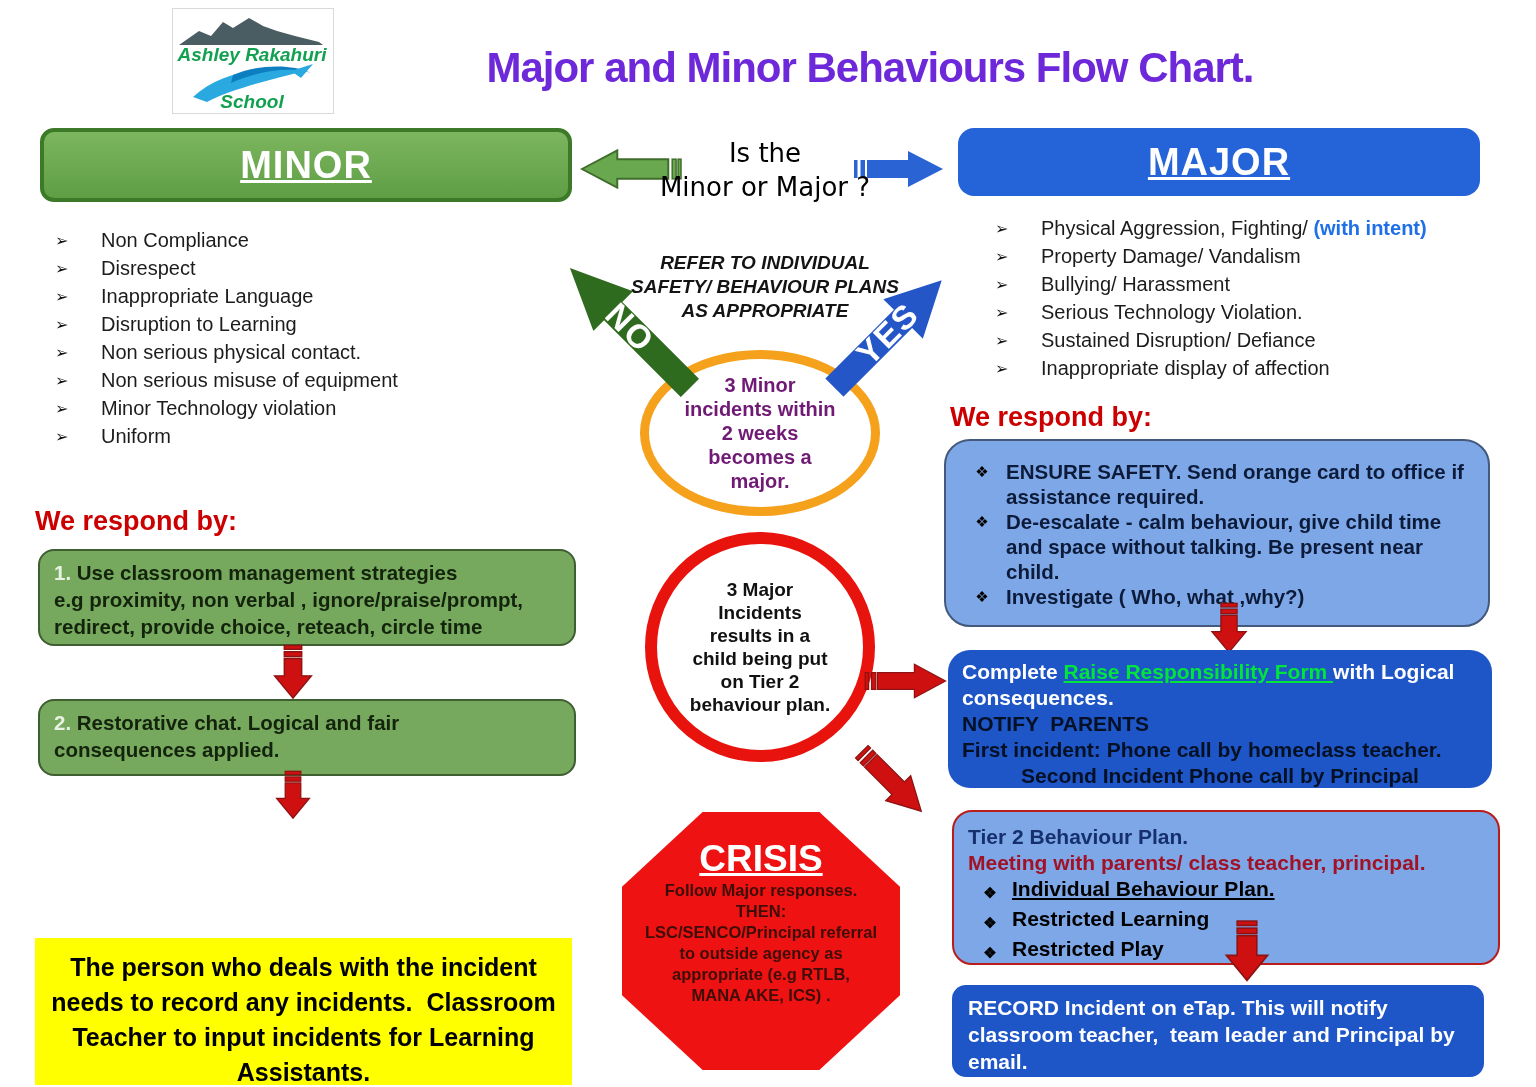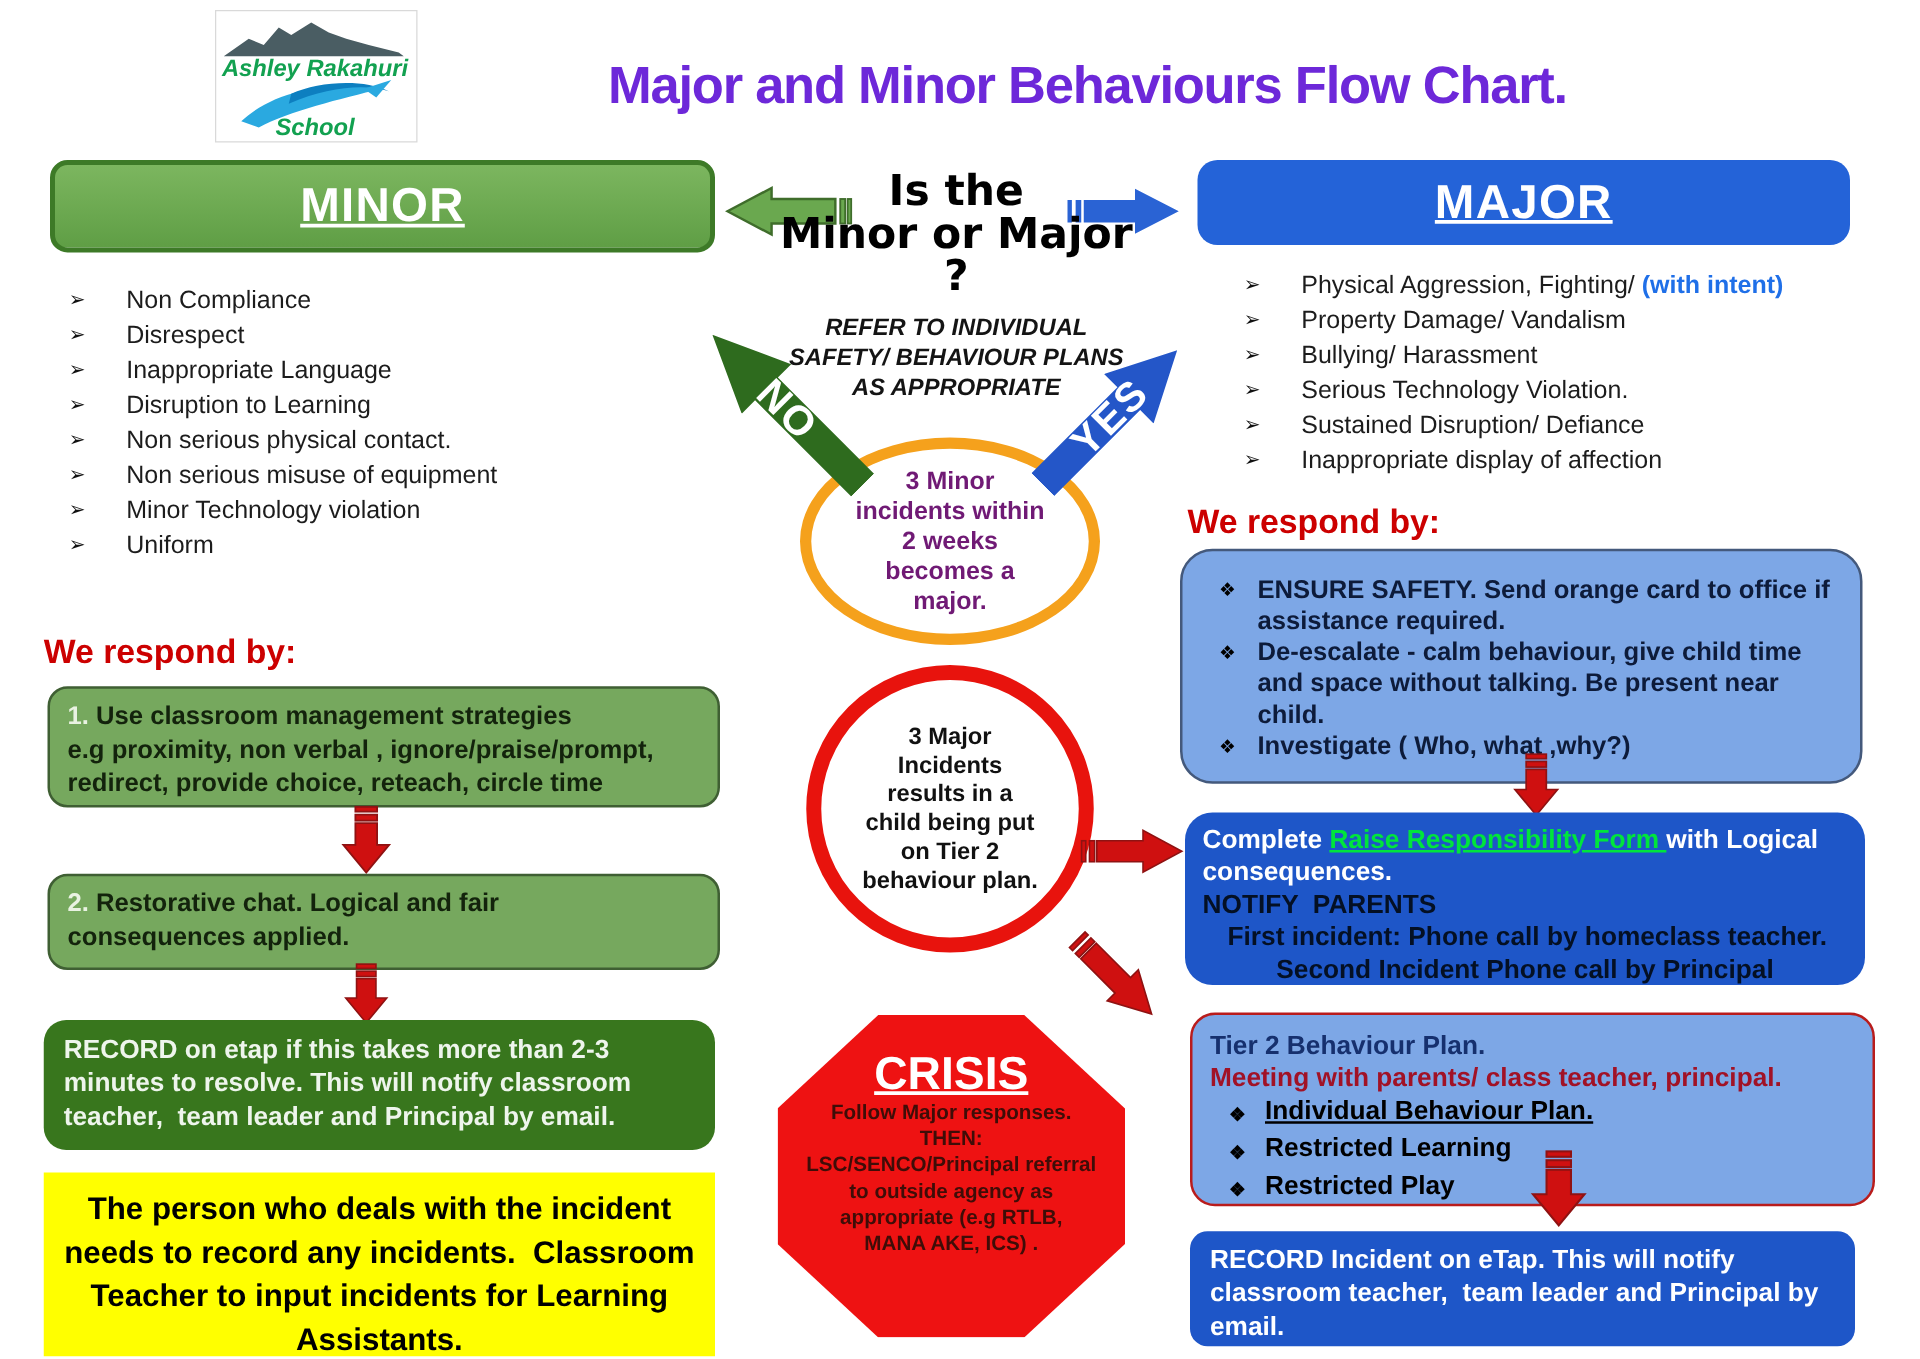--- a/index.html
+++ b/index.html
@@ -22,21 +22,21 @@
 
   
   .minor-list{position:absolute;left:55px;top:226px;width:500px;}
   .major-list{position:absolute;left:995px;top:214px;width:530px;}
   .li{display:flex;height:28px;align-items:center;font-size:20px;color:#1c1c1c;}
   .li .b{width:46px;font-size:16px;color:#111;flex:0 0 46px;}
   .hl{color:#1f6fe8;font-weight:bold;}
 
   
   .question{position:absolute;left:615px;top:136px;width:300px;text-align:center;
-    font-family:"DejaVu Sans",sans-serif;font-weight:bold;font-size:34px;line-height:34px;color:#000;}
+    font-family:"DejaVu Sans",sans-serif;font-weight:normal;font-size:26px;line-height:34px;color:#000;}
   .refer{position:absolute;left:598px;top:251px;width:334px;text-align:center;
     font-style:italic;font-weight:bold;font-size:19px;line-height:24px;color:#141414;}
 
   
   .green-arrow{position:absolute;left:580px;top:147px;width:102px;height:44px;}
   .blue-arrow{position:absolute;left:853px;top:149px;width:92px;height:40px;}
 
   
   .no-arrow{position:absolute;left:545px;top:300px;width:170px;height:56px;background:#2e6b1e;
     clip-path:polygon(0 50%,36% 0,36% 27%,100% 27%,100% 73%,36% 73%,36% 100%);
@@ -75,21 +75,21 @@
     border:2px solid #44597c;border-radius:26px;padding:18px 10px 0 12px;box-sizing:border-box;}
   .drow{display:flex;}
   .drow .d{flex:0 0 48px;text-align:center;font-size:15px;color:#000;padding-top:4px;}
   .drow .tx{flex:1;font-weight:bold;font-size:20.5px;line-height:25px;color:#0d1b3a;}
   .completebox{position:absolute;left:948px;top:650px;width:544px;height:138px;background:#1e56c8;
     border-radius:22px;padding:9px 14px;box-sizing:border-box;font-weight:bold;font-size:21px;line-height:26px;}
   .completebox .wh{color:#fff;}
   .link{color:#00e53c;text-decoration:underline;}
   .dk{color:#041024;}
   .ctr{text-align:center;}
-  .ind{margin-left:20px;}
+  .ind{}
   .tier2{position:absolute;left:952px;top:810px;width:548px;height:155px;background:#7da7e6;
     border:2px solid #b91c1c;border-radius:20px;padding:12px 14px 0 14px;box-sizing:border-box;
     font-weight:bold;font-size:21px;line-height:26px;}
   .t2a{color:#16306e;}
   .t2b{color:#a11226;}
   .tier2 .drow .d{flex:0 0 44px;}
   .tier2 .drow .tx{color:#000;font-size:21px;line-height:26px;}
   .und{text-decoration:underline;}
   .recordblue{position:absolute;left:952px;top:985px;width:532px;height:92px;background:#1e56c8;
     border-radius:14px;padding:9px 16px;box-sizing:border-box;color:#fff;font-weight:bold;
@@ -261,25 +261,20 @@
     <div><span class="num" data-bind="minor.step2_num">2.</span><span data-bind="minor.step2_lines.0"> Restorative chat. Logical and fair</span></div>
     <div data-bind="minor.step2_lines.1">consequences applied.</div>
   </div>
 
   <svg class="arr arr2" viewBox="0 0 46 58">
     <rect x="14" y="1.5" width="18" height="4" fill="#cf1010" stroke="#8f1212" stroke-width="1.5"></rect>
     <rect x="14" y="8" width="18" height="5" fill="#cf1010" stroke="#8f1212" stroke-width="1.5"></rect>
     <path d="M14 15 H32 V33 H42 L23 56 L4 33 H14 Z" fill="#cf1010" stroke="#8f1212" stroke-width="1.5"></path>
   </svg>
 
-  <div class="dkgreen">
-    <div data-bind="minor.record_lines.0">RECORD on etap if this takes more than 2-3</div>
-    <div data-bind="minor.record_lines.1">minutes to resolve. This will notify classroom</div>
-    <div data-bind="minor.record_lines.2">teacher,  team leader and Principal by email.</div>
-  </div>
 
   <div class="yellow">
     <div data-bind="minor.note_lines.0">The person who deals with the incident</div>
     <div data-bind="minor.note_lines.1">needs to record any incidents.  Classroom</div>
     <div data-bind="minor.note_lines.2">Teacher to input incidents for Learning</div>
     <div data-bind="minor.note_lines.3">Assistants.</div>
   </div>
 
   <div class="respond-right" data-bind="major.respond_heading">We respond by:</div>
 

